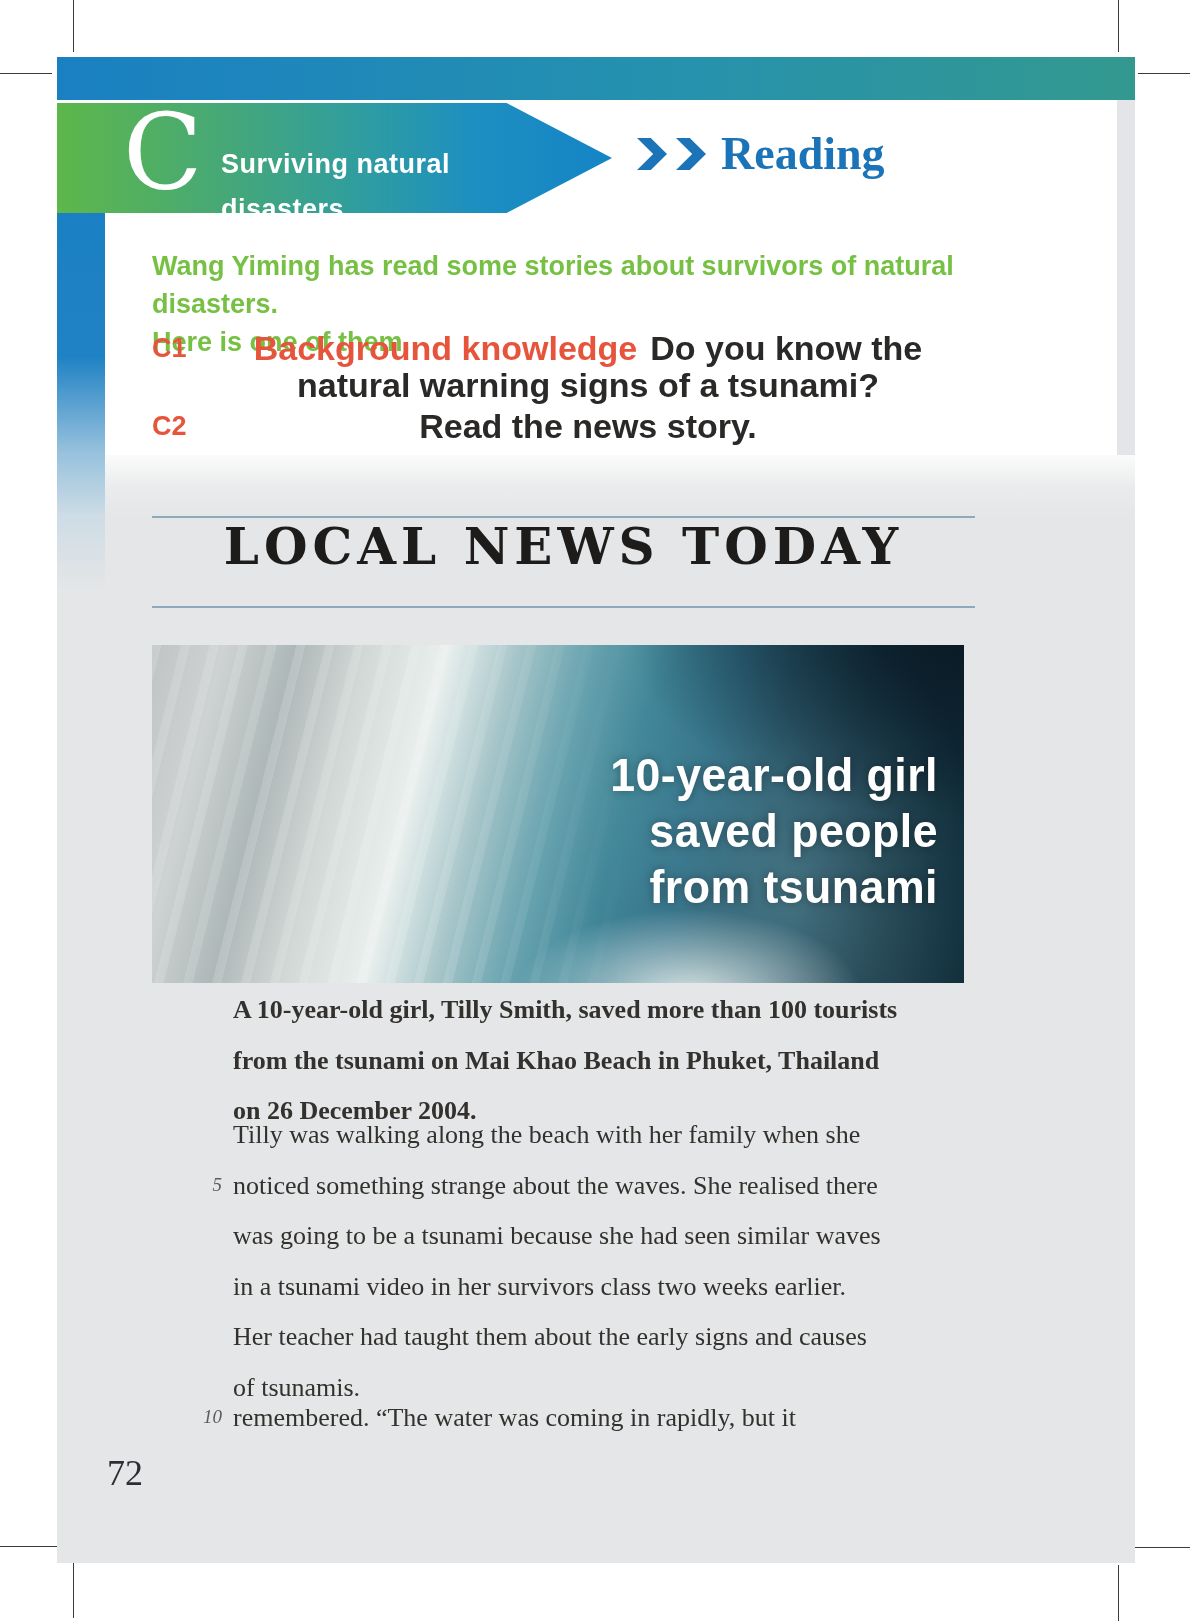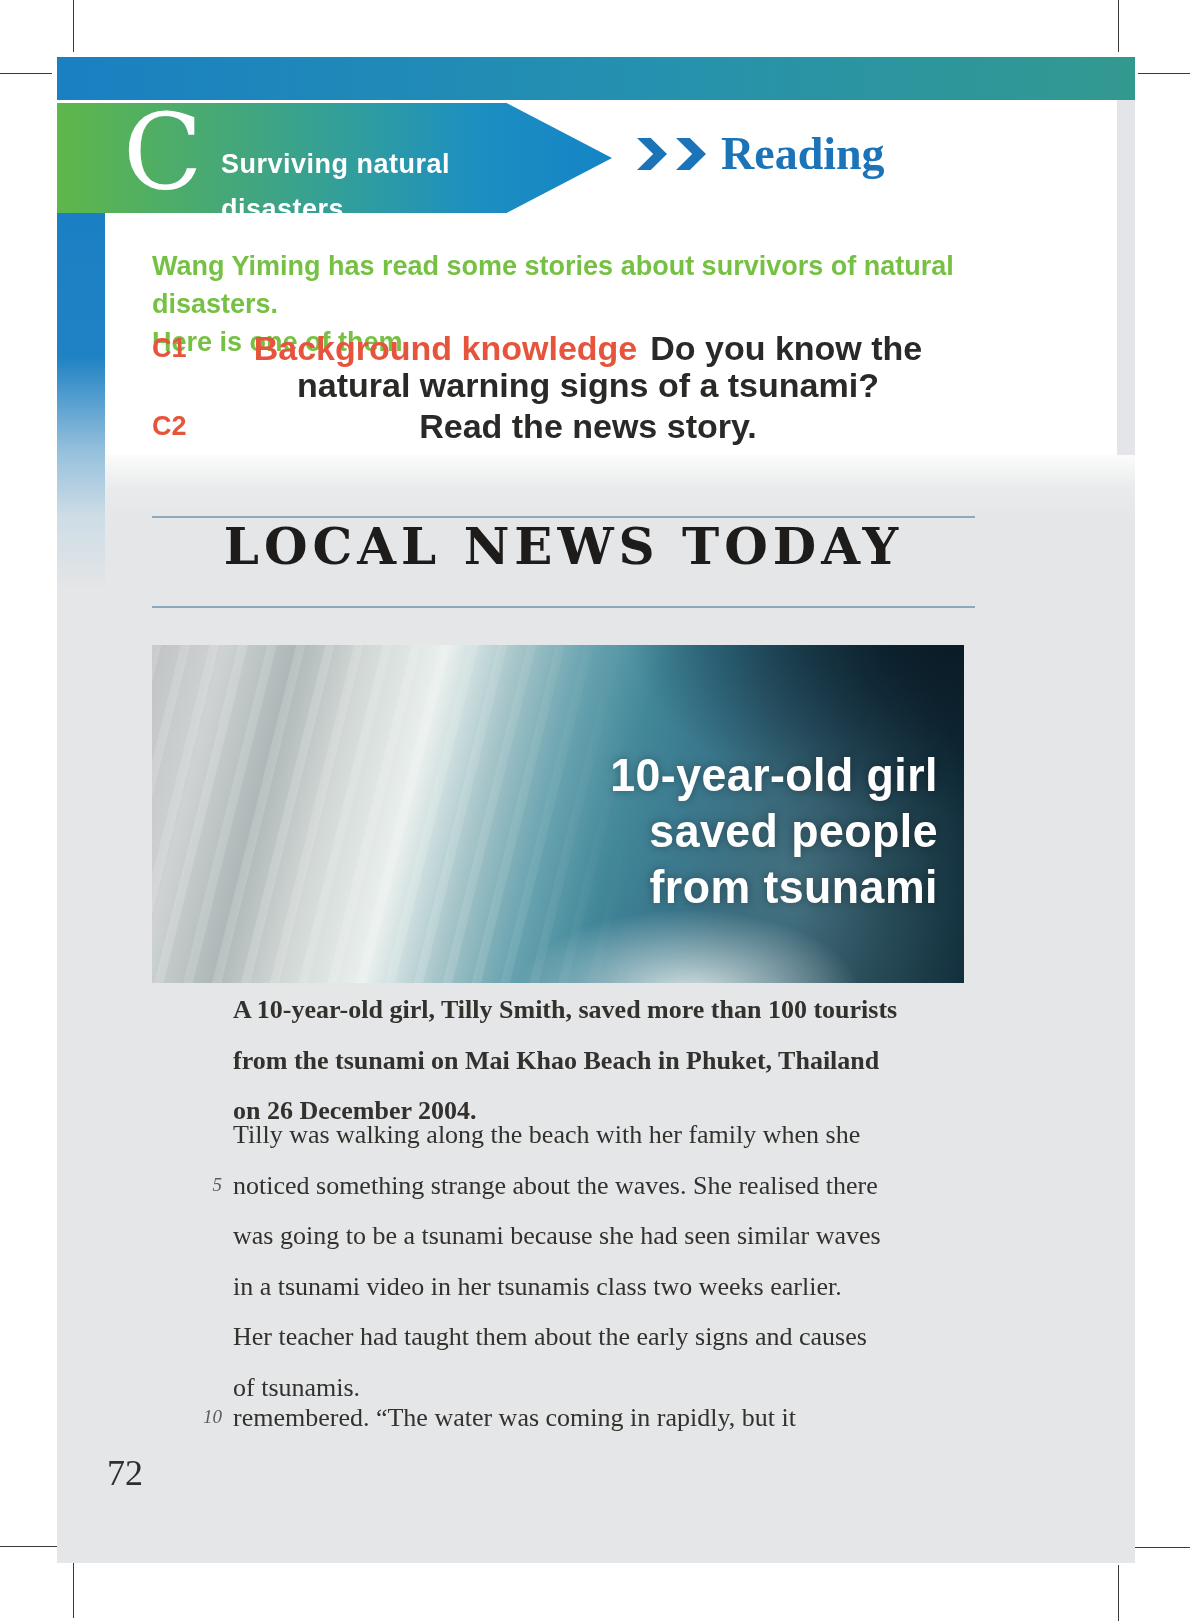--- a/index.html
+++ b/index.html
@@ -157,21 +157,21 @@
 
   <div class="news-paragraph p1">
       <div class="news-line">A 10-year-old girl, Tilly Smith, saved more than 100 tourists</div>
       <div class="news-line">from the tsunami on Mai Khao Beach in Phuket, Thailand</div>
       <div class="news-line">on 26 December 2004.</div>
     </div>
   <div class="news-paragraph p2">
       <div class="news-line">Tilly was walking along the beach with her family when she</div>
       <div class="news-line">noticed something strange about the waves. She realised there</div>
       <div class="news-line">was going to be a tsunami because she had seen similar waves</div>
-      <div class="news-line">in a tsunami video in her tsunamis class two weeks earlier.</div>
+      <div class="news-line">in a tsunami video in her survivors class two weeks earlier.</div>
       <div class="news-line">Her teacher had taught them about the early signs and causes</div>
       <div class="news-line">of tsunamis.</div>
     </div>
   <div class="news-paragraph p3">
       <div class="news-line">remembered. “The water was coming in rapidly, but it</div>
     </div>
 
   <div class="line-no ln5">5</div>
   <div class="line-no ln10">10</div>
 

